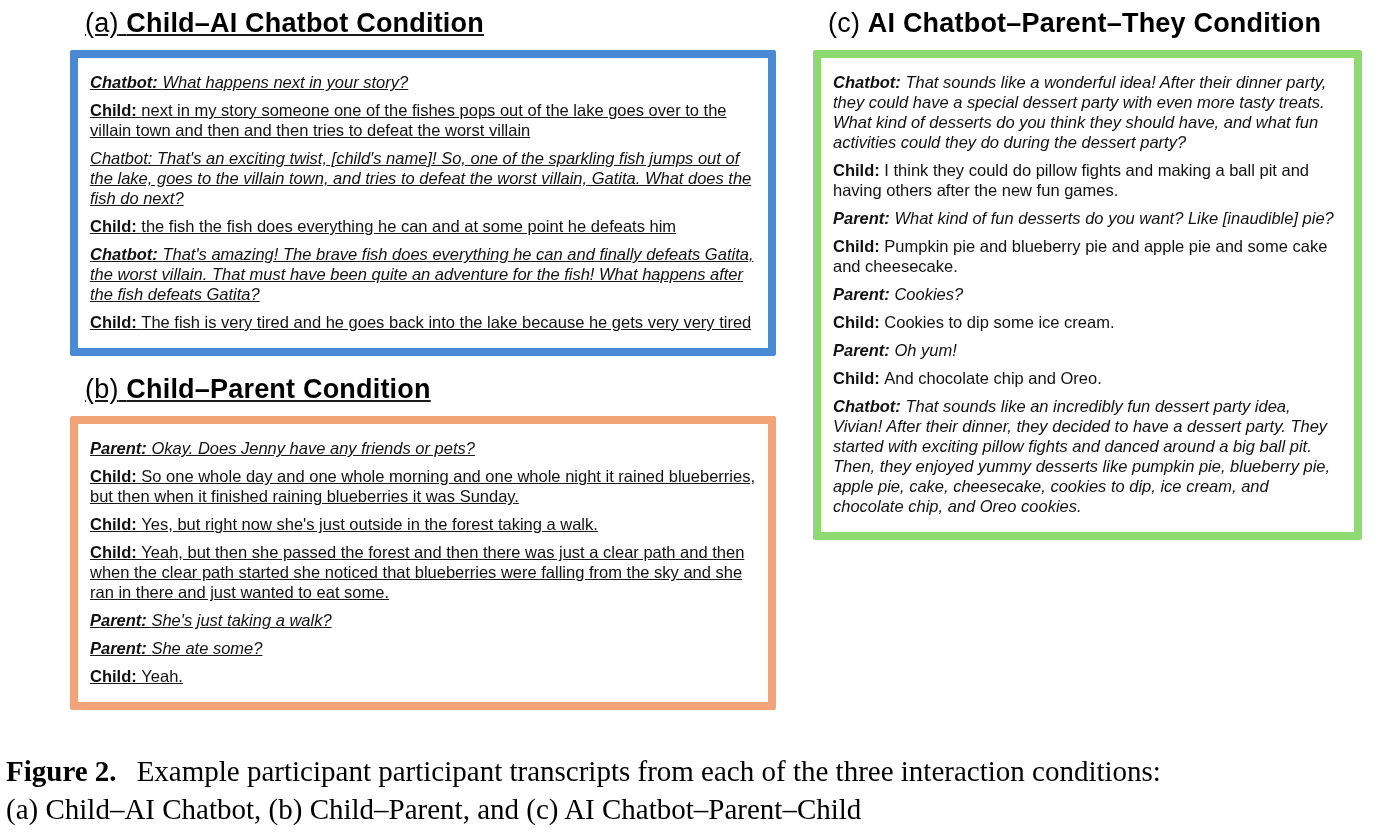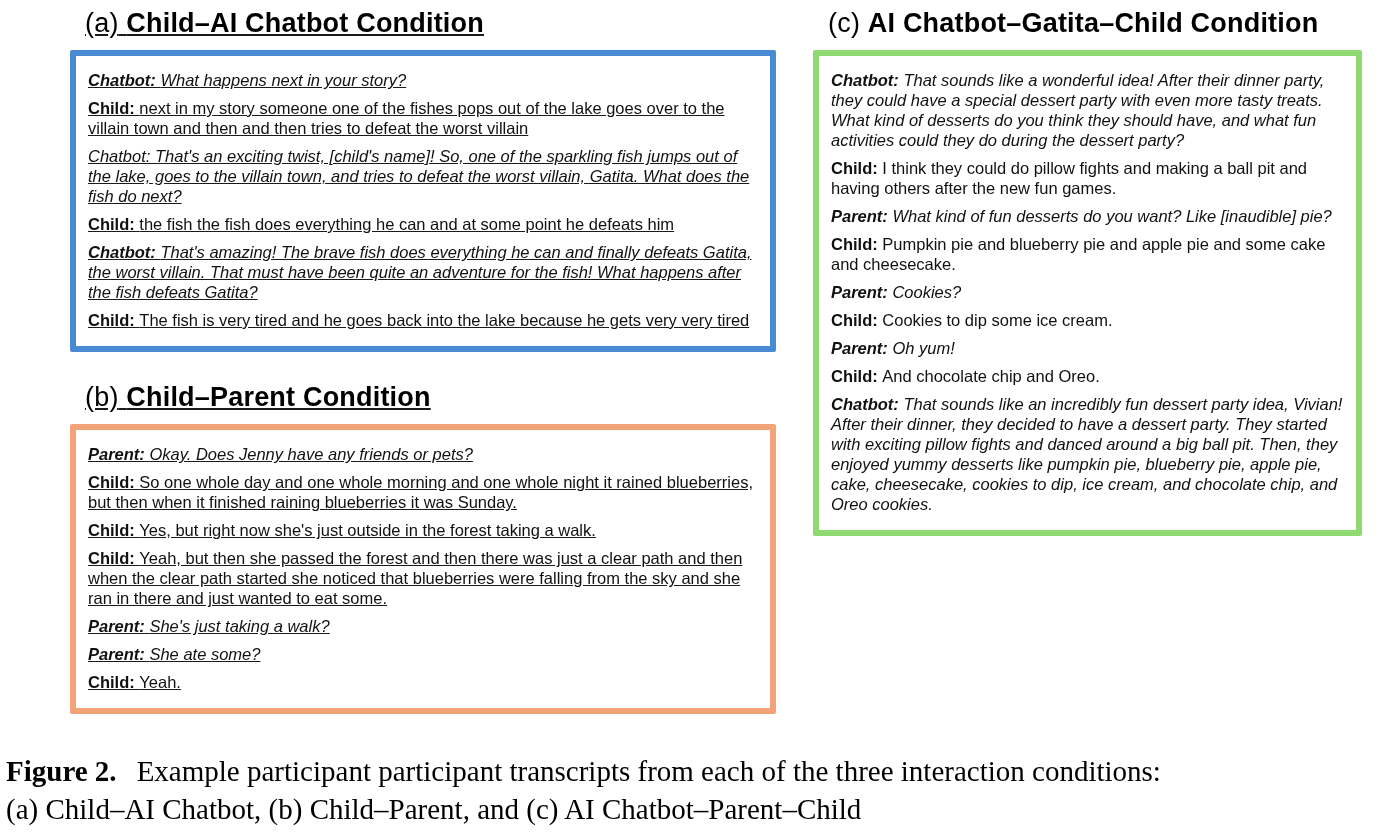--- a/index.html
+++ b/index.html
@@ -11,24 +11,24 @@
   .col { position: absolute; top: 6px; }
   .col-left  { left: 70px;  width: 706px; text-decoration: underline; }
   .col-right { left: 813px; width: 549px; }
 
   .panel-title {
     margin: 0 0 9px 15px;
     font-size: 27px; line-height: 1.3; font-weight: 400; color: #000;
     letter-spacing: 0.2px;
   }
   .panel-title .title-text { font-weight: 700; }
-  .panel + .panel { margin-top: 28px; }
+  .panel + .panel { margin-top: 16px; }
 
   .box {
-    border: 6px solid #8b5cf6; border-radius: 2px;
+    border: 8px solid #8b5cf6; border-radius: 2px;
     padding: 6px 12px 8px 12px;
     background: #fff;
     box-sizing: border-box;
   }
   .turn {
     margin: 8px 0; font-size: 16.5px; line-height: 20px; color: #111;
   }
   .turn.italic { font-style: italic; }
   .speaker { font-weight: 400; }
   .speaker.bold { font-weight: 700; }
@@ -70,21 +70,21 @@
         <p class="turn italic"><span class="speaker bold">Parent: </span>She's just taking a walk?</p>
         <p class="turn italic"><span class="speaker bold">Parent: </span>She ate some?</p>
         <p class="turn"><span class="speaker bold">Child: </span>Yeah.</p>
       </div>
   </div>
 </div>
 
 <div class="col col-right">
   <div class="panel">
     <h2 class="panel-title"><span>(c)</span>
-      <span class="title-text">AI Chatbot–Gatita–Child Condition</span>
+      <span class="title-text">AI Chatbot–Parent–They Condition</span>
     </h2>
     <div class="box" style="border-color: rgb(143, 217, 115);">
         <p class="turn italic"><span class="speaker bold">Chatbot: </span>That sounds like a wonderful idea! After their dinner party, they could have a special dessert party with even more tasty treats. What kind of desserts do you think they should have, and what fun activities could they do during the dessert party?</p>
         <p class="turn"><span class="speaker bold">Child: </span>I think they could do pillow fights and making a ball pit and having others after the new fun games.</p>
         <p class="turn italic"><span class="speaker bold">Parent: </span>What kind of fun desserts do you want? Like [inaudible] pie?</p>
         <p class="turn"><span class="speaker bold">Child: </span>Pumpkin pie and blueberry pie and apple pie and some cake and cheesecake.</p>
         <p class="turn italic"><span class="speaker bold">Parent: </span>Cookies?</p>
         <p class="turn"><span class="speaker bold">Child: </span>Cookies to dip some ice cream.</p>
         <p class="turn italic"><span class="speaker bold">Parent: </span>Oh yum!</p>
         <p class="turn"><span class="speaker bold">Child: </span>And chocolate chip and Oreo.</p>

